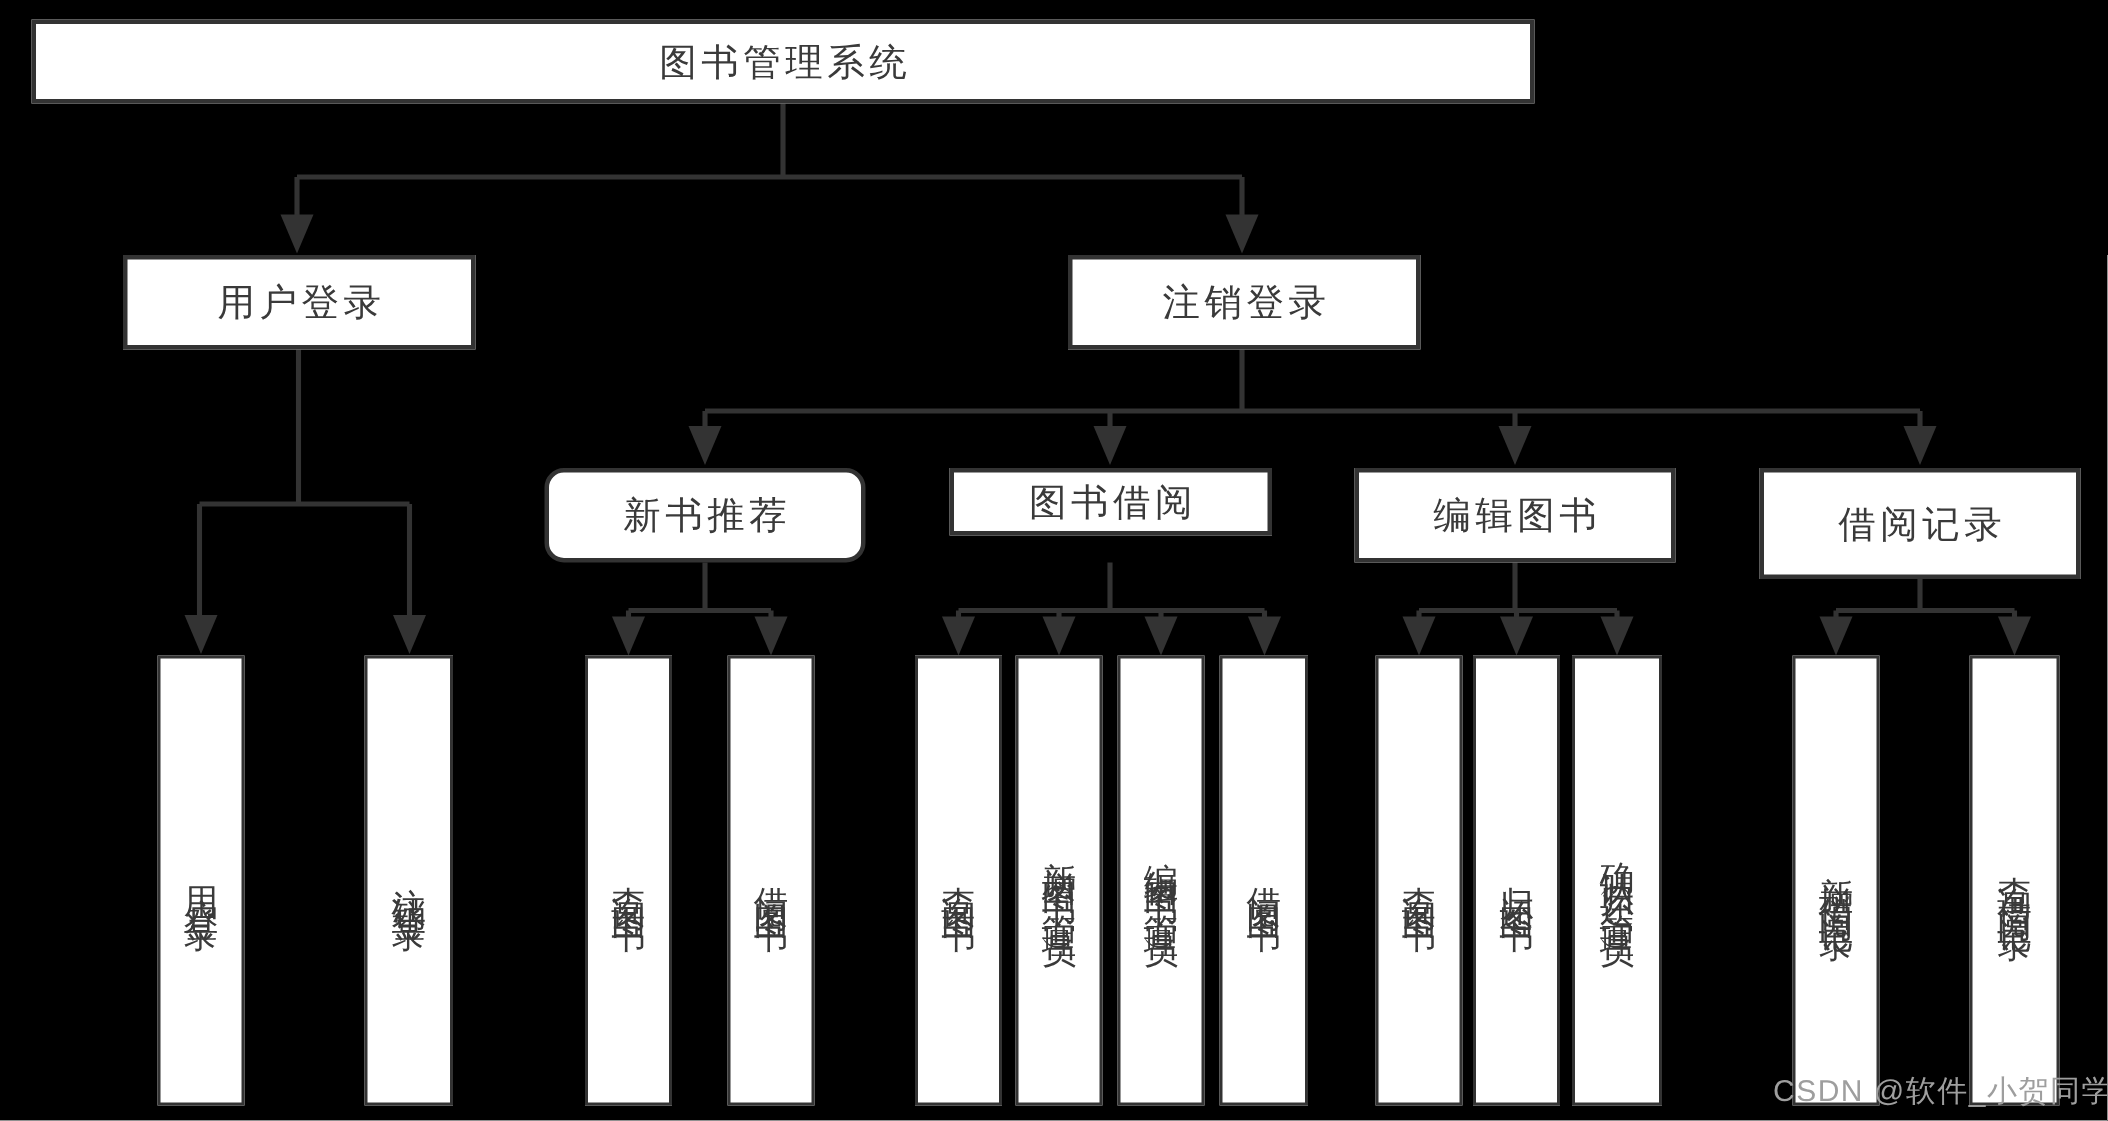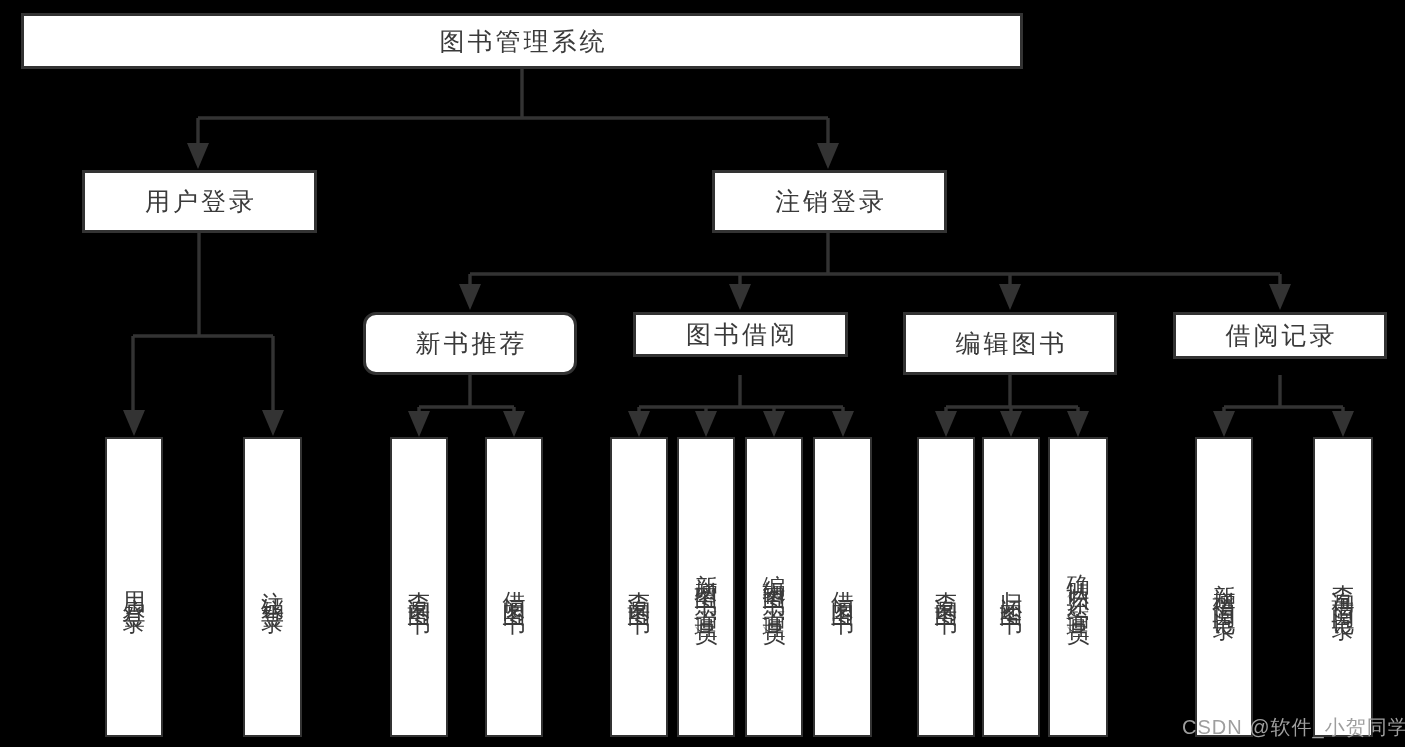--- a/index.html
+++ b/index.html
@@ -133,21 +133,21 @@
 
   <div class="box hbox" style="left:363px; top:312px; width:214px; height:63px;border-radius:13px;">
     <span>新书推荐</span>
   </div>
   <div class="box hbox" style="left:633px; top:312px; width:215px; height:45px;">
     <span>图书借阅</span>
   </div>
   <div class="box hbox" style="left:903px; top:312px; width:214px; height:63px;">
     <span>编辑图书</span>
   </div>
-  <div class="box hbox" style="left:1173px; top:312px; width:214px; height:47px;">
+  <div class="box hbox" style="left:1173px; top:312px; width:214px; height:74px;">
     <span>借阅记录</span>
   </div>
 
   <div class="box leaf" style="left:105px; width:58px;">
     <span>用户登录</span>
   </div>
   <div class="box leaf" style="left:243px; width:59px;">
     <span>注销登录</span>
   </div>
 

